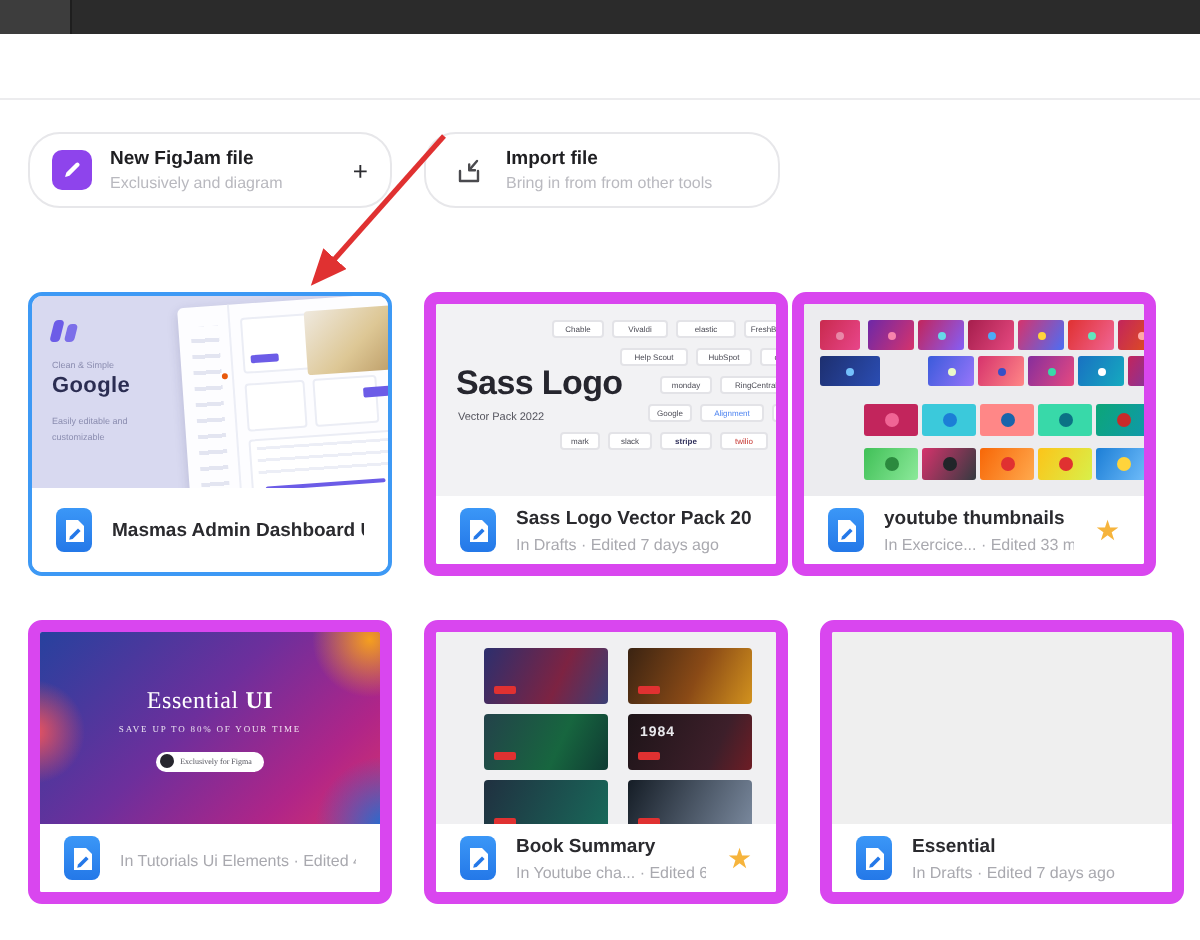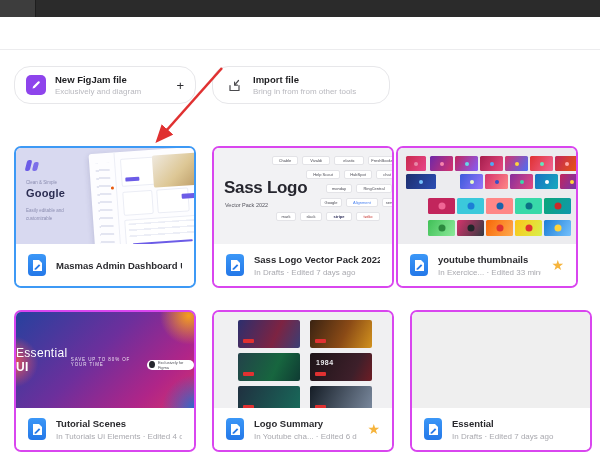--- a/index.html
+++ b/index.html
@@ -27,21 +27,21 @@
   .q-title { font-size:9.5px; font-weight:700; color:#1f1f22; white-space:nowrap; }
   .q-sub { font-size:8px; color:#b9b9bf; margin-top:2.5px; white-space:nowrap; }
   .q-plus { margin-left:auto; font-size:13px; color:#2c2c30; line-height:1; }
 
   
   .arrow-svg { position:absolute; top:0; left:0; pointer-events:none; z-index:6; }
 
   
   .fcard {
     position:absolute; width:182px; height:142px; background:#fff;
-    border:2px solid #d946ef; border-radius:7px; overflow:hidden; cursor:pointer;
+    border:6px solid #d946ef; border-radius:7px; overflow:hidden; cursor:pointer;
   }
   .fcard.selected { border:2px solid #3d99f5; }
   .pos-c1 { left:14px;  top:146px; }
   .pos-c2 { left:212px; top:146px; }
   .pos-c3 { left:396px; top:146px;padding-left:12px; }
   .pos-c4 { left:14px;  top:310px; }
   .pos-c5 { left:212px; top:310px; }
   .pos-c6 { left:410px; top:310px; }
   .thumb { position:absolute; top:0; left:0; right:0; height:96px; overflow:hidden; }
   .ffooter {
@@ -141,21 +141,21 @@
   .yt-r4-5 { left:146px; top:72px; width:27px; height:16px; background:linear-gradient(120deg,#1c7ed6,#74c0fc); }
 
   
   .thumb-ess {
     background:
       radial-gradient(40px 40px at 97% 4%,  #f59f1e 0%, rgba(245,159,30,0) 72%),
       radial-gradient(36px 36px at -2% 52%, #f2545b 0%, rgba(242,84,91,0) 72%),
       radial-gradient(50px 50px at 102% 102%, #1b6fd6 0%, rgba(27,111,214,0) 72%),
       linear-gradient(135deg,#27419e 0%, #6d2f9c 45%, #b02588 78%, #d6336c 100%);
   }
-  .ess-wrap { position:absolute; inset:0; display:flex; flex-direction:row; align-items:center; justify-content:center; color:#fff; }
+  .ess-wrap { position:absolute; inset:0; display:flex; flex-direction:column; align-items:center; justify-content:center; color:#fff;font-family:Liberation Serif, serif; }
   .ess-h { font-size:12px; font-weight:400; letter-spacing:.3px; }
   .ess-h b { font-weight:800; }
   .ess-tag { font-size:4.5px; letter-spacing:.9px; margin-top:4px; opacity:.85; }
   .ess-pill { margin-top:9px; height:10px; background:#fff; border-radius:5px; display:flex; align-items:center; gap:3px; padding:0 6px 0 2px; }
   .ess-dot { width:7px; height:7px; border-radius:50%; background:#26262e; }
   .ess-pill-label { font-size:4px; color:#55555e; }
 
   
   .thumb-book { background:#f0f0f2; }
   .bk { position:absolute; width:62px; height:28px; border-radius:2px; overflow:hidden; }
@@ -389,21 +389,20 @@
       </div>
     </div>
     <div class="ffooter">
       <span class="ficon">
         <svg width="11" height="13" viewBox="0 0 11 13">
             <path d="M1 1 h6 l3 3 v8 h-9 z" fill="#fff"></path>
             <path d="M3 9.2 l4-4 1.3 1.3 -4 4 -1.7 .4 z" fill="#2478e8"></path>
           </svg>
       </span>
       <span class="f-text">
-        <span class="f-title">Tutorial Scenes</span>
         <span class="f-meta">In Tutorials Ui Elements · Edited 4 days ago</span>
       </span>
     </div>
   </div>
 
   <div class="fcard pos-c5">
     <div class="thumb thumb-book">
       <div class="bk bk-1"></div>
       <div class="bk bk-2"></div>
       <div class="bk bk-3"></div>
@@ -414,21 +413,21 @@
       <div class="bk bk-6"></div>
     </div>
     <div class="ffooter">
       <span class="ficon">
         <svg width="11" height="13" viewBox="0 0 11 13">
             <path d="M1 1 h6 l3 3 v8 h-9 z" fill="#fff"></path>
             <path d="M3 9.2 l4-4 1.3 1.3 -4 4 -1.7 .4 z" fill="#2478e8"></path>
           </svg>
       </span>
       <span class="f-text">
-        <span class="f-title">Logo Summary</span>
+        <span class="f-title">Book Summary</span>
         <span class="f-meta">In Youtube cha...  · Edited 6 days ago</span>
       </span>
       <span class="f-star">★</span>
     </div>
   </div>
 
   <div class="fcard pos-c6">
     <div class="thumb thumb-empty"></div>
     <div class="ffooter">
       <span class="ficon">

